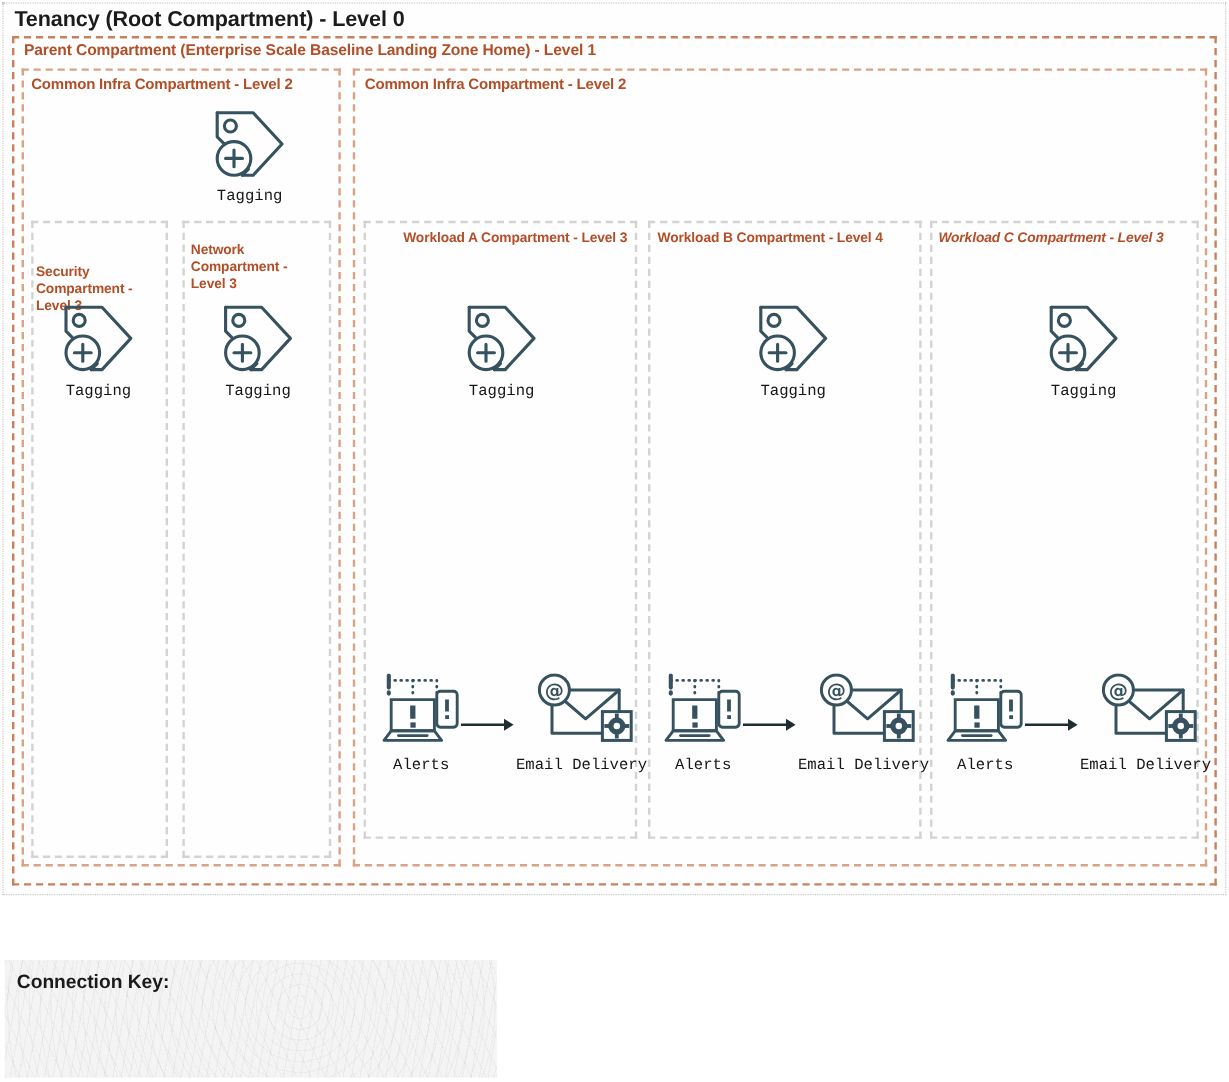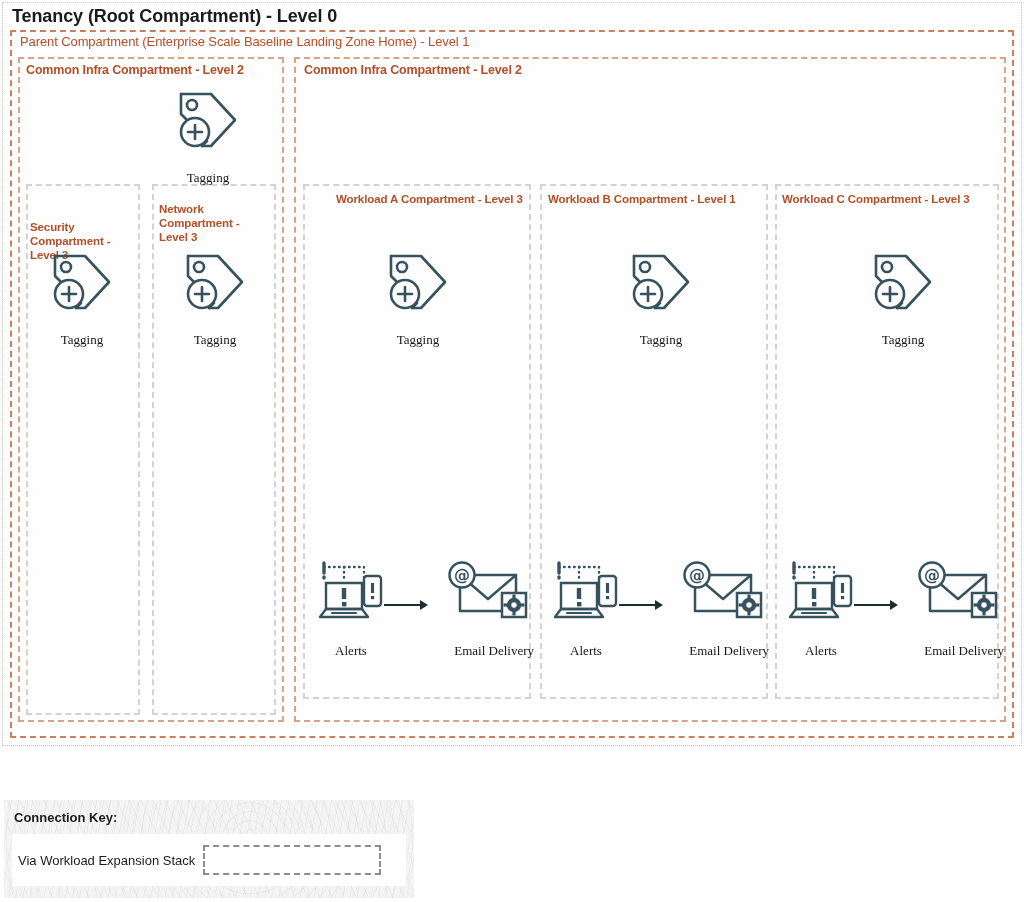--- a/index.html
+++ b/index.html
@@ -45,21 +45,21 @@
   .box-wlC       { left: 775px; top: 184px; width: 224px; height: 515px; }
 
   
   .title-tenancy {
     position: absolute; left: 12px; top: 6px;
     font-size: 18px; font-weight: bold; color: #1b1b1b;
     letter-spacing: -0.1px; white-space: nowrap;
   }
   .title-parent {
     position: absolute; left: 20px; top: 34px;
-    font-size: 13px; font-weight: normal; color: #b24f28;
+    font-size: 13px; font-weight: bold; color: #b24f28;
     letter-spacing: -0.1px; white-space: nowrap;
   }
   .title-infra-left {
     position: absolute; left: 26px; top: 63px;
     font-size: 12.5px; font-weight: bold; color: #b24f28;
     letter-spacing: -0.15px; white-space: nowrap;
   }
   .title-infra-right {
     position: absolute; left: 304px; top: 63px;
     font-size: 12.5px; font-weight: bold; color: #b24f28;
@@ -67,28 +67,28 @@
   }
   .title-l3 {
     position: absolute;
     font-size: 11.5px; font-weight: bold; color: #b24f28;
     line-height: 14px; letter-spacing: -0.1px;
   }
   .t-security { left: 30px;  top: 192px; width: 104px; margin-top: 28px; }
   .t-network  { left: 159px; top: 202px; width: 110px; }
   .t-wlA      { left: 312px; top: 192px; width: 200px; margin-left: 24px; }
   .t-wlB      { left: 548px; top: 192px; width: 200px; }
-  .t-wlC      { left: 782px; top: 192px; width: 200px; }
+  .t-wlC      { left: 782px; top: 192px; width: 200px; font-style: italic; }
 
   
   .icon-group { position: absolute; text-align: center; }
   .icon-caption {
     font-size: 13px; color: #161616;
-    margin-top: 18px; white-space: nowrap;
-    font-family: Liberation Serif, serif;
+    margin-top: 4px; white-space: nowrap;
+    font-family: Liberation Mono, monospace;
   }
   .tag-icon  { display: block; margin: 0 auto; }
   .alert-row { position: absolute; display: flex; align-items: flex-start; }
 
   
   .tag-infra     { left: 171px; top: 88px;  width: 74px; }
   .tag-security  { left: 45px;  top: 250px; width: 74px; }
   .tag-network   { left: 178px; top: 250px; width: 74px; }
   .tag-wlA       { left: 381px; top: 250px; width: 74px; }
   .tag-wlB       { left: 624px; top: 250px; width: 74px; }
@@ -109,21 +109,21 @@
     width: 410px; height: 98px;
     background:
       repeating-linear-gradient(100deg, rgba(0,0,0,0.035) 0 1px, rgba(0,0,0,0) 1px 7px),
       repeating-linear-gradient(65deg, rgba(0,0,0,0.03) 0 1px, rgba(0,0,0,0) 1px 11px),
       repeating-radial-gradient(circle at 60% 40%, rgba(0,0,0,0.03) 0 1px, rgba(0,0,0,0) 1px 9px),
       #f4f4f4;
     box-sizing: border-box;
   }
   .conn-key-title {
     position: absolute; left: 10px; top: 10px;
-    font-size: 13px; font-weight: bold; color: #1b1b1b;
+    font-size: 16px; font-weight: bold; color: #1b1b1b;
   }
   .conn-key-row {
     position: absolute; left: 8px; top: 34px;
     width: 394px; height: 52px;
     background: #ffffff;
     display: flex; align-items: center;
   }
   .conn-key-label {
     font-size: 13px; color: #1b1b1b;
     padding-left: 6px; white-space: nowrap;
@@ -150,21 +150,21 @@
 <div class="box box-l3 box-wlC"></div>
 
 <div class="title-tenancy">Tenancy (Root Compartment) - Level 0</div>
 <div class="title-parent">Parent Compartment (Enterprise Scale Baseline Landing Zone Home) - Level 1</div>
 <div class="title-infra-left">Common Infra Compartment - Level 2</div>
 <div class="title-infra-right">Common Infra Compartment - Level 2</div>
 
 <div class="title-l3 t-security">Security Compartment - Level 3</div>
 <div class="title-l3 t-network">Network Compartment - Level 3</div>
 <div class="title-l3 t-wlA">Workload A Compartment - Level 3</div>
-<div class="title-l3 t-wlB">Workload B Compartment - Level 1</div>
+<div class="title-l3 t-wlB">Workload B Compartment - Level 4</div>
 <div class="title-l3 t-wlC">Workload C Compartment - Level 3</div>
 
 <svg width="0" height="0" style="position:absolute" aria-hidden="true">
   <defs>
 
     <g id="ic-tag">
       <g fill="none" stroke="#36525f" stroke-width="2.6" stroke-linejoin="round" stroke-linecap="round">
         <path d="M10,6 L40,6 L64,32 L40,58 L31,58"></path>
         <path d="M10,6 L10,26 L18,34"></path>
         <circle cx="21" cy="17" r="5"></circle>
@@ -341,17 +341,13 @@
   <div class="mail-item">
     <svg width="88" height="60" viewBox="0 0 88 60">
         <use href="#ic-email"></use>
       </svg>
     <div class="icon-caption">Email Delivery</div>
   </div>
 </div>
 
 <div class="conn-key">
   <div class="conn-key-title">Connection Key:</div>
-  <div class="conn-key-row">
-    <div class="conn-key-label">Via Workload Expansion Stack</div>
-    <div class="conn-key-swatch"></div>
-  </div>
 </div>
 
 </body></html>

